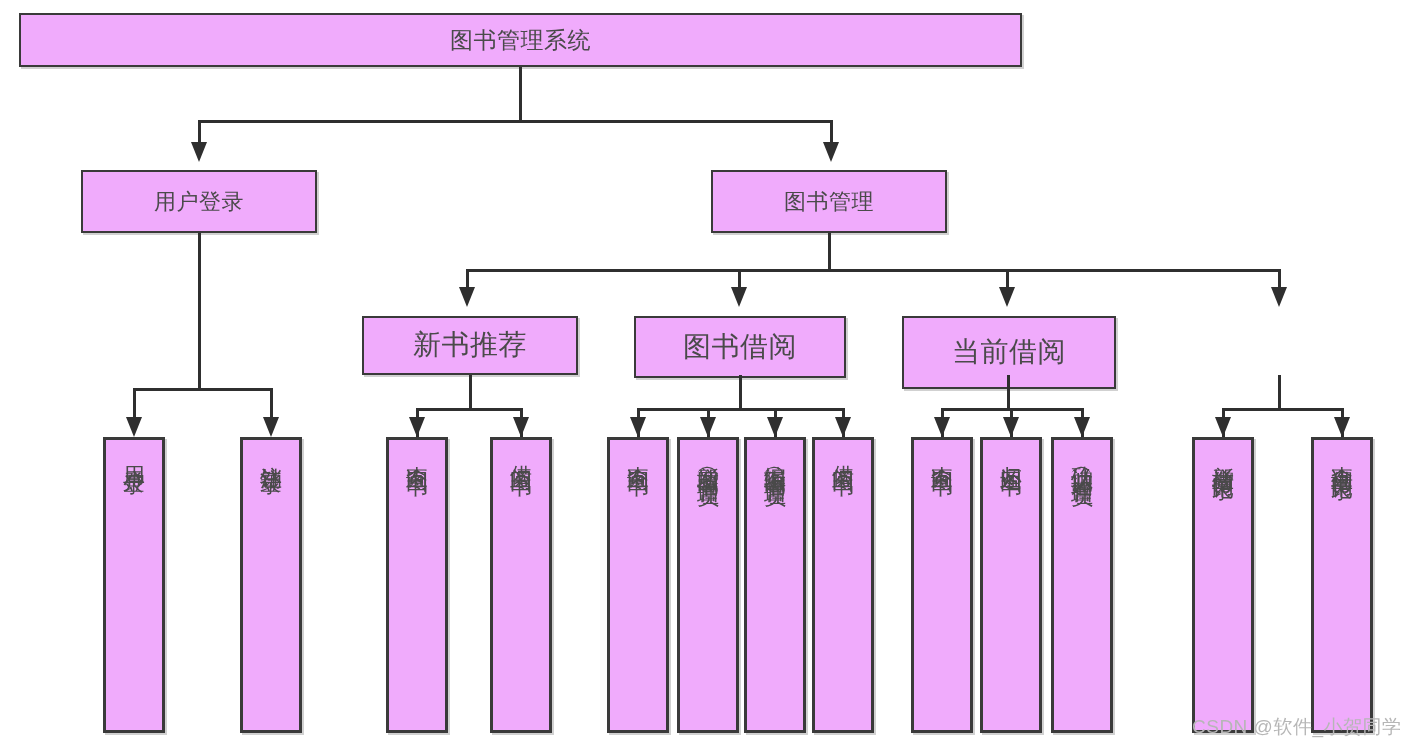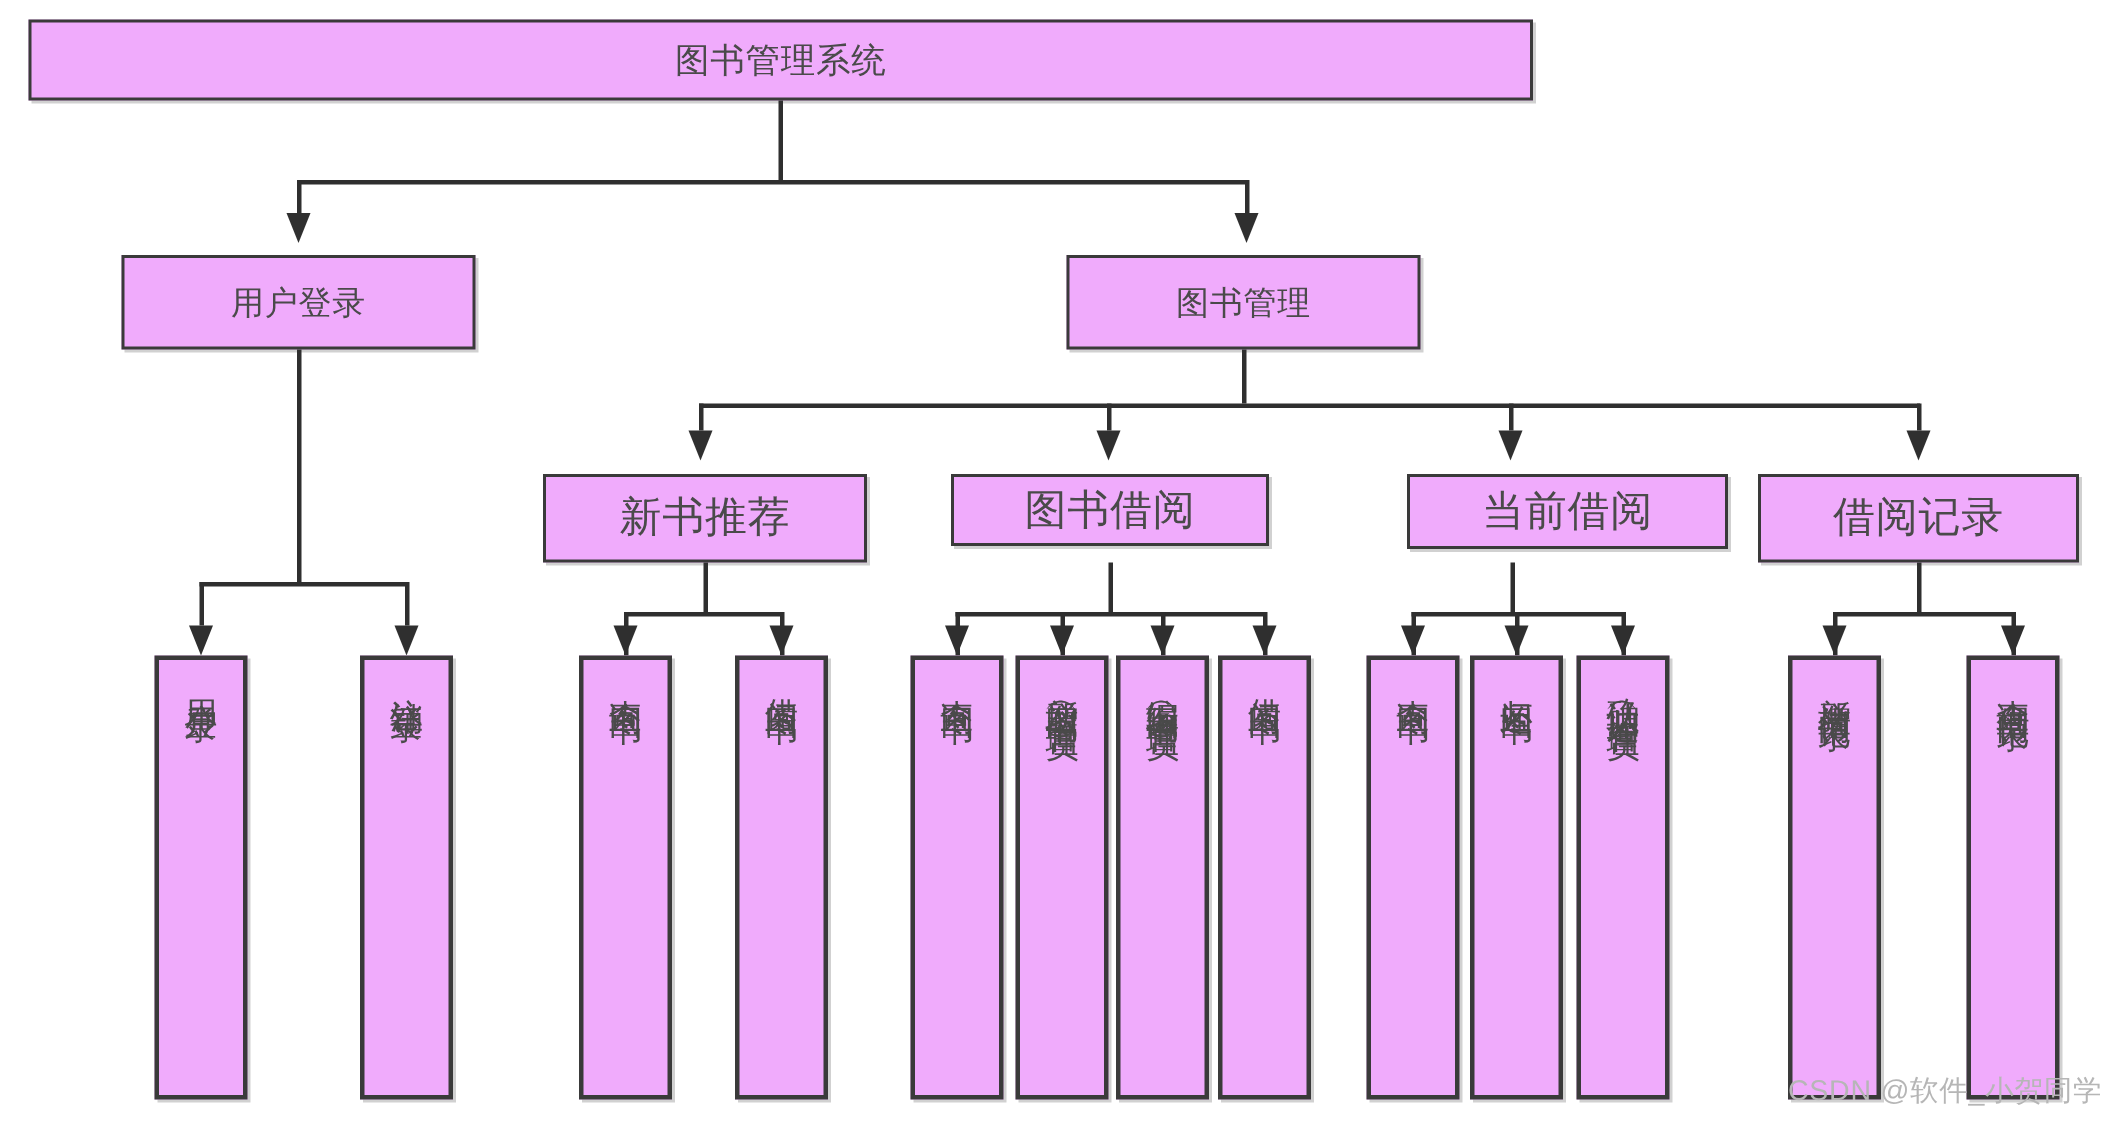--- a/index.html
+++ b/index.html
@@ -119,28 +119,25 @@
   <div class="vline" style="left:1006px; top:269px; height:18px;"></div>
   <div class="vline" style="left:1278px; top:269px; height:18px;"></div>
   <div class="arrow" style="left:459px; top:287px;"></div>
   <div class="arrow" style="left:731px; top:287px;"></div>
   <div class="arrow" style="left:999px; top:287px;"></div>
   <div class="arrow" style="left:1271px; top:287px;"></div>
 
   <div class="node lvl2" style="left:362px; top:316px; width:216px; height:59px;">
     <span class="label">新书推荐</span>
   </div>
-  <div class="node lvl2" style="left:634px; top:316px; width:212px; height:48px;">
+  <div class="node lvl2" style="left:634px; top:316px; width:212px; height:62px;">
     <span class="label">图书借阅</span>
   </div>
-  <div class="node lvl2" style="left:902px; top:316px; width:214px; height:50px;margin-left:36px;">
+  <div class="node lvl2" style="left:902px; top:316px; width:214px; height:73px;">
     <span class="label">当前借阅</span>
-  </div>
-  <div class="node lvl2" style="left:1172px; top:316px; width:214px; height:59px;">
-    <span class="label">借阅记录</span>
   </div>
 
   <div class="vline" style="left:469px; top:375px; height:33px;"></div>
   <div class="hline" style="left:416px; top:408px; width:106px;"></div>
   <div class="vline" style="left:416px; top:408px; height:29px;"></div>
   <div class="vline" style="left:520px; top:408px; height:29px;"></div>
   <div class="arrow" style="left:409px; top:417px;"></div>
   <div class="arrow" style="left:513px; top:417px;"></div>
 
   <div class="vline" style="left:739px; top:375px; height:33px;"></div>

